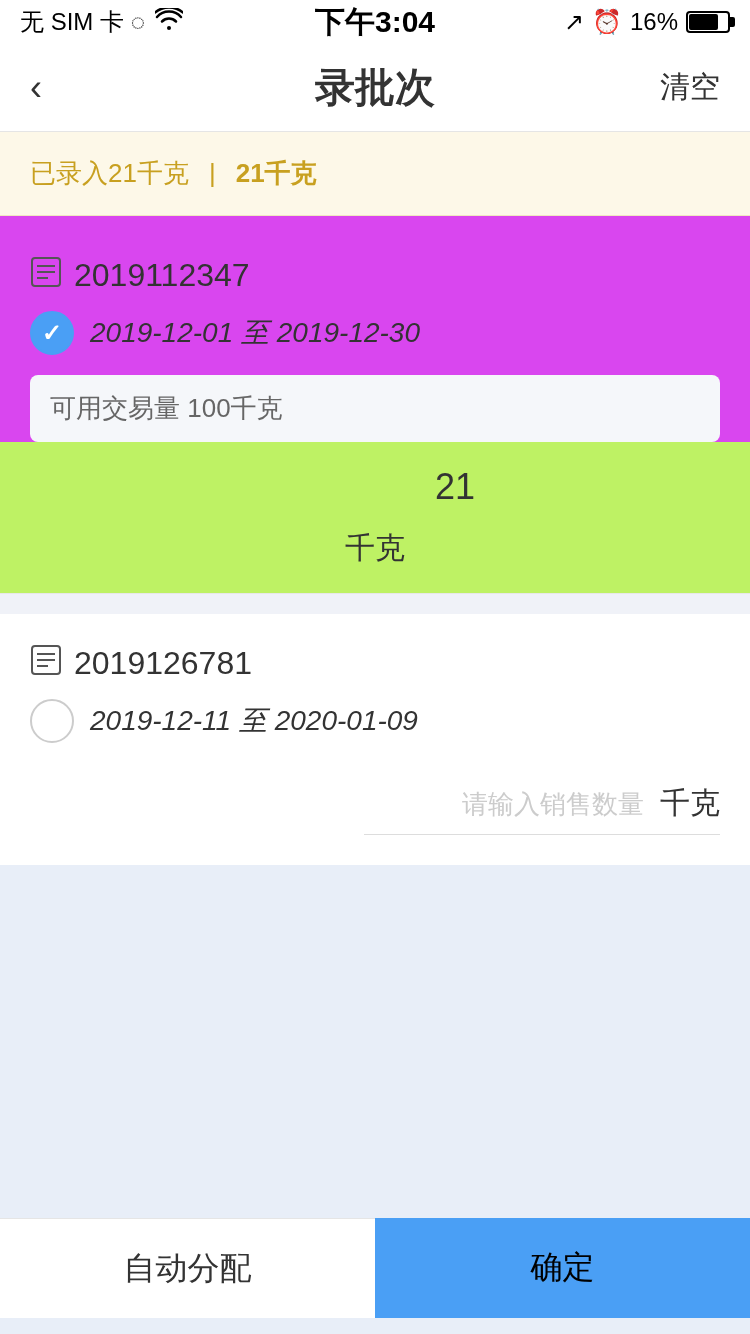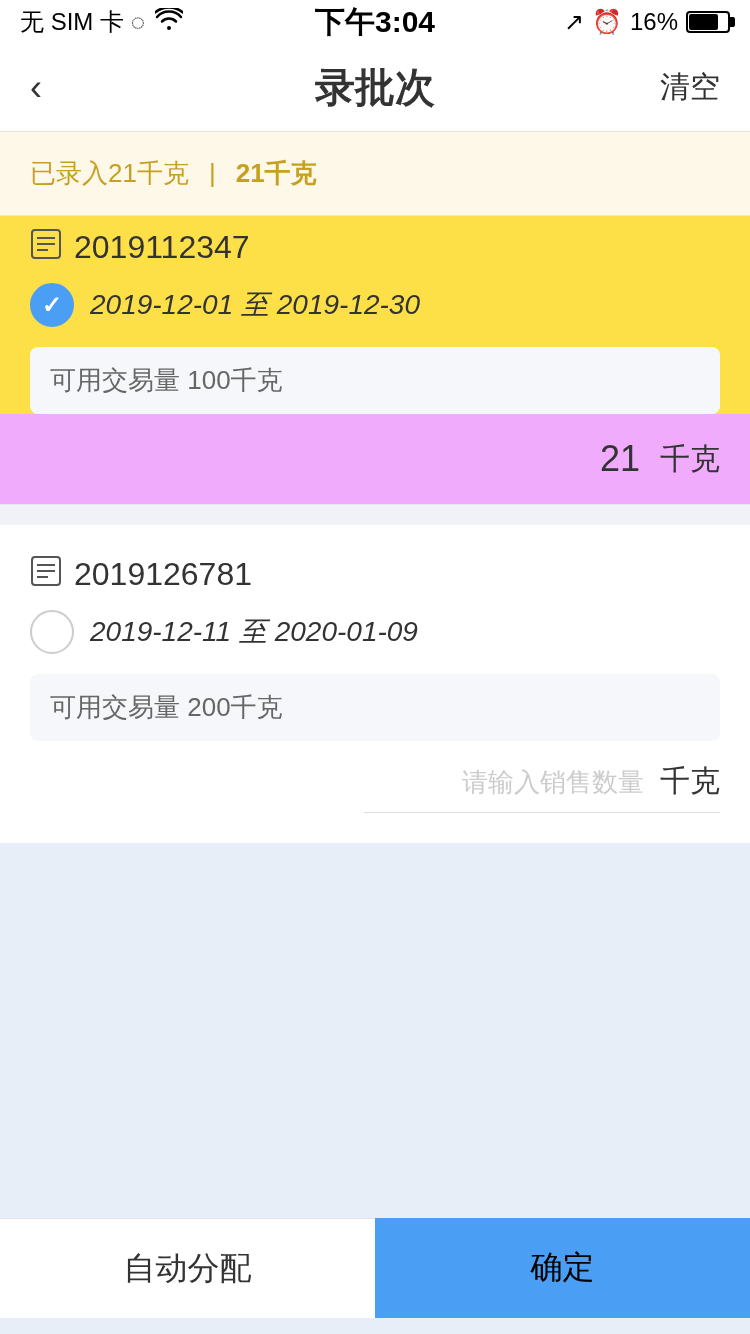--- a/index.html
+++ b/index.html
@@ -122,22 +122,22 @@
       font-size: 26px;
     }
     .summary-value {
       color: #c8a020;
       font-size: 26px;
       font-weight: 600;
     }
 
     
     .batch-item {
-      background: #fde047;
-      padding: 12px 30px 0 30px;
+      background: #d946ef;
+      padding: 40px 30px 0 30px;
     }
     .batch-id-row {
       display: flex;
       align-items: center;
       gap: 12px;
       margin-bottom: 16px;
     }
     .batch-icon {
       font-size: 30px;
       color: #555;
@@ -191,22 +191,23 @@
       color: #666;
     }
 
     
     .input-row {
       display: flex;
       align-items: center;
       justify-content: flex-end;
       padding: 24px 30px;
       gap: 20px;
-      background: #f0abfc;
+      background: #bef264;
       border-bottom: 1px solid #e8e8e8;
+      flex-direction: column;
     }
     .qty-input {
       font-size: 36px;
       color: #333;
       text-align: right;
       border: none;
       outline: none;
       background: transparent;
       width: 200px;
     }
@@ -372,23 +373,20 @@
             <line x1="7" y1="16" x2="25" y2="16" stroke="#555" stroke-width="2"></line>
             <line x1="7" y1="22" x2="18" y2="22" stroke="#555" stroke-width="2"></line>
           </svg>
         </span>
         <span class="batch-id">2019126781</span>
       </div>
       <div class="batch-date-row">
         <div class="radio-circle"></div>
         <span class="batch-date">2019-12-11 至 2020-01-09</span>
       </div>
-      <div class="available-box">
-        <span class="available-text">可用交易量 200千克</span>
-      </div>
     </div>
 
     <div class="input-section">
       <div class="input-line-wrap">
         <input class="qty-input" type="text" placeholder="请输入销售数量" style="color: rgb(204, 204, 204); font-size: 28px; width: 280px;">
         <span class="qty-unit" style="color:#333;">千克</span>
       </div>
     </div>
 
     <div class="blue-area"></div>

